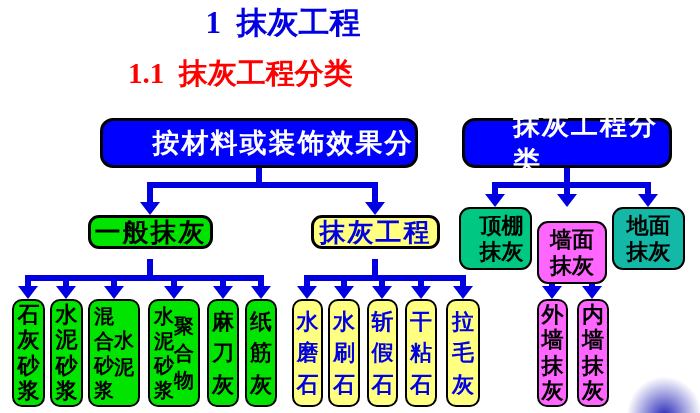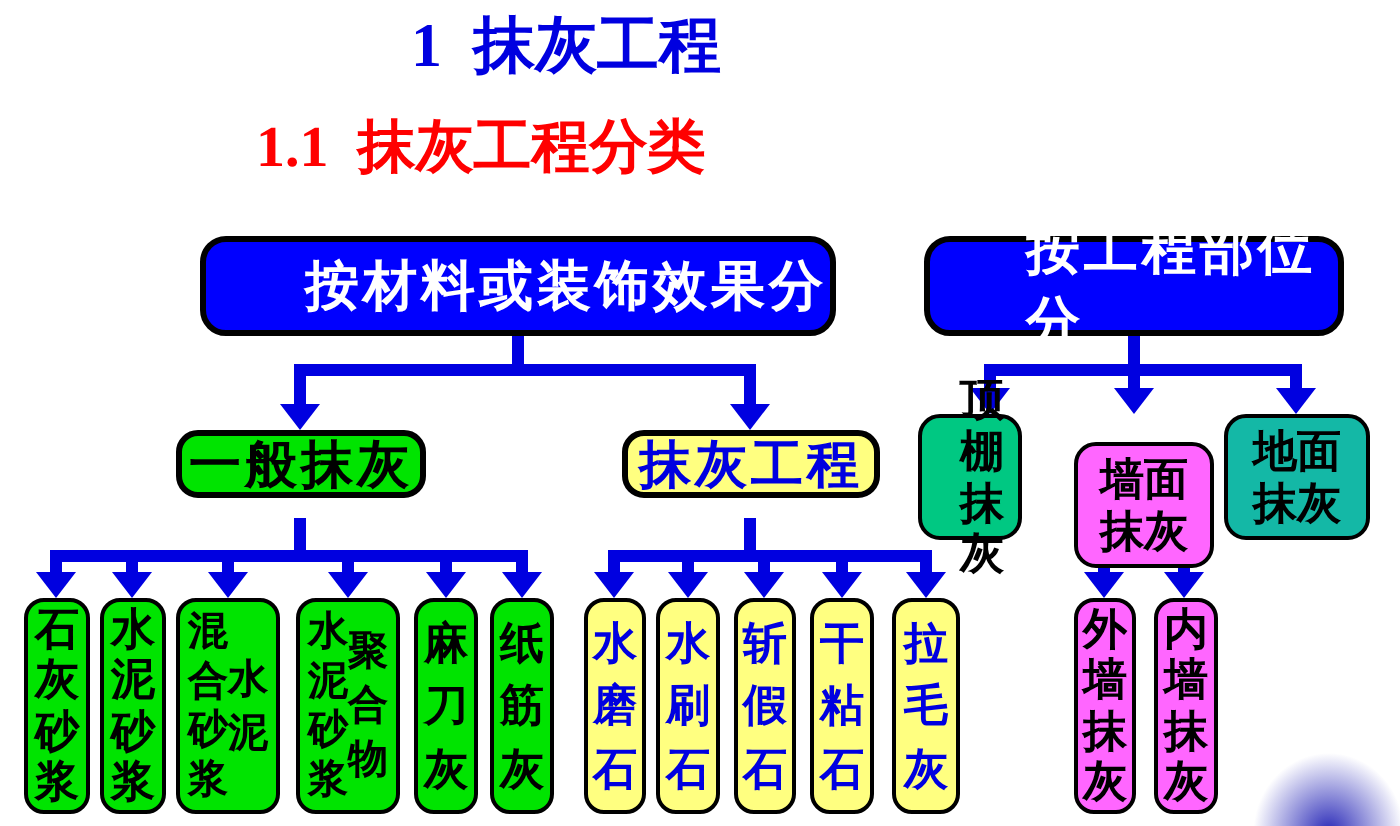--- a/index.html
+++ b/index.html
@@ -79,26 +79,26 @@
       <polygon points="334,286 354,286 344,299"></polygon>
       <polygon points="372,286 392,286 382,299"></polygon>
       <polygon points="411,286 431,286 421,299"></polygon>
       <polygon points="453,286 473,286 463,299"></polygon>
       <polygon points="542,286 562,286 552,299"></polygon>
       <polygon points="582,286 602,286 592,299"></polygon>
     </g>
   </svg>
 
   <div class="rootbox" style="left:100px;width:318px;">按材料或装饰效果分</div>
-  <div class="rootbox" style="left:462px;width:210px;">按工程部位分</div>
+  <div class="rootbox" style="left:462px;width:210px;">抹灰工程分类</div>
 
   <div class="midbox green" style="left:88px;width:125px;">一般抹灰</div>
   <div class="midbox yellow" style="left:311px;width:129px;">抹灰工程</div>
 
-  <div class="node2 teal" style="left:459px;width:52px;padding-left:12px;">顶棚
+  <div class="node2 teal" style="left:459px;width:73px;padding-left:12px;">顶棚
 抹灰</div>
   <div class="node2 magenta" style="left:537px;width:70px;margin-top:14px;">墙面
 抹灰</div>
   <div class="node2 lblue" style="left:612px;width:73px;">地面
 抹灰</div>
 
   <div class="leaf green" style="left:12px;width:33px;">
     <div class="vcol">
         <span>石</span>
         <span>灰</span>

